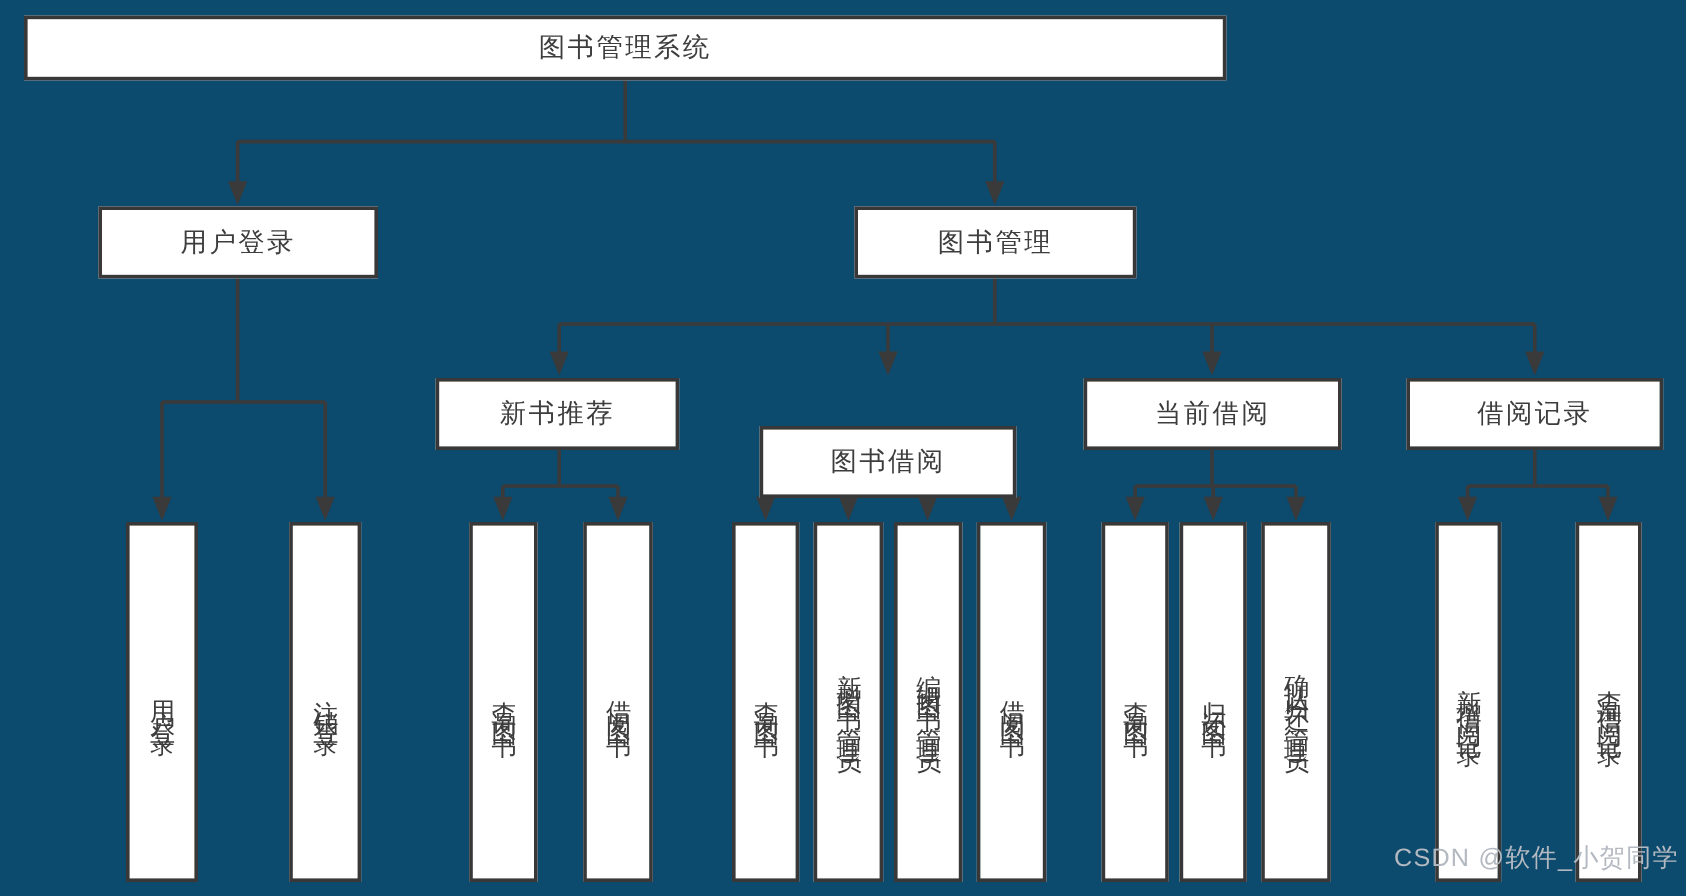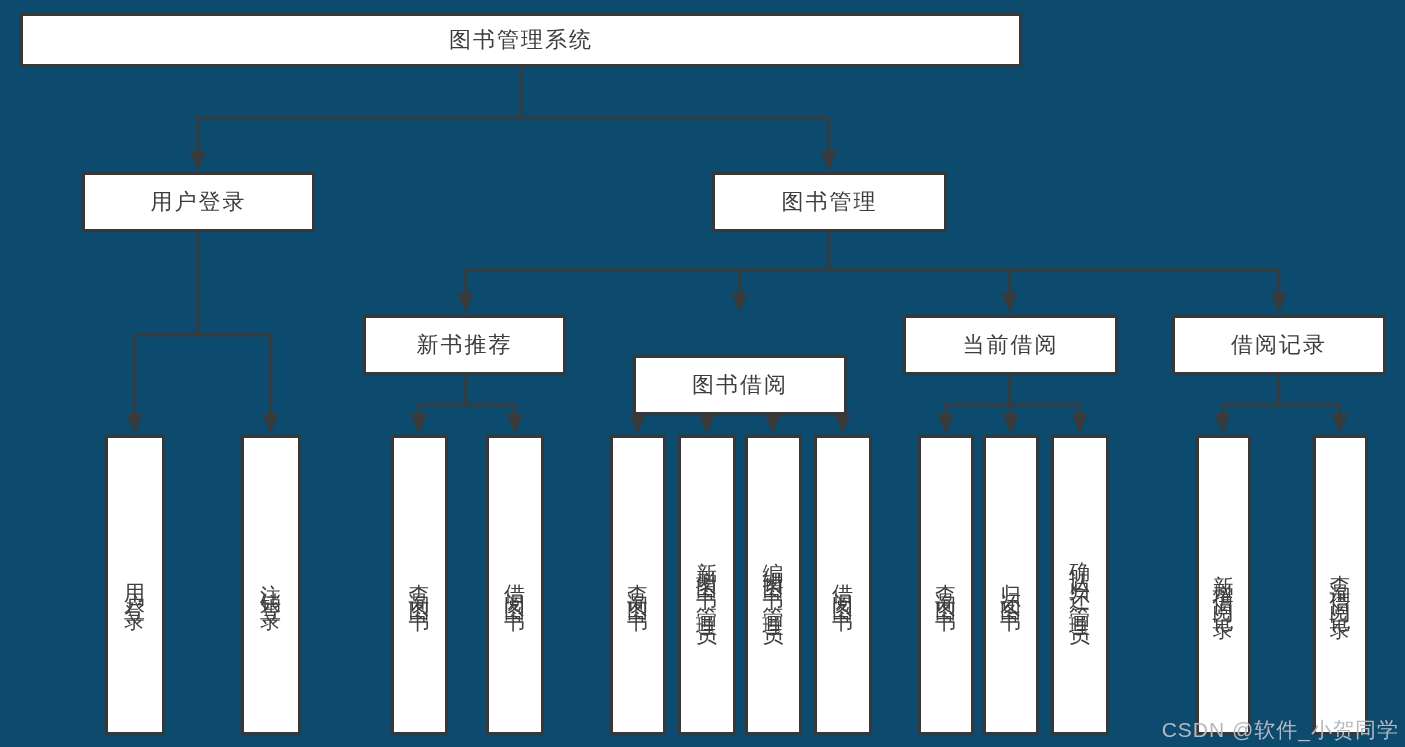--- a/index.html
+++ b/index.html
@@ -64,21 +64,21 @@
   .lf8  { left: 814px;  width: 58px; }
   .lf9  { left: 918px;  width: 56px; }
   .lf10 { left: 983px;  width: 56px; }
   .lf11 { left: 1051px; width: 58px; }
   .lf12 { left: 1196px; width: 55px; }
   .lf13 { left: 1313px; width: 55px; }
 
   .watermark {
     position: absolute;
     right: 6px;
-    bottom: 3px;
+    bottom: 18px;
     font-size: 21px;
     color: #b3b9c0;
     letter-spacing: 1px;
     z-index: 10;
     white-space: nowrap;
   }
 </style>
 </head>
 <body>
 

